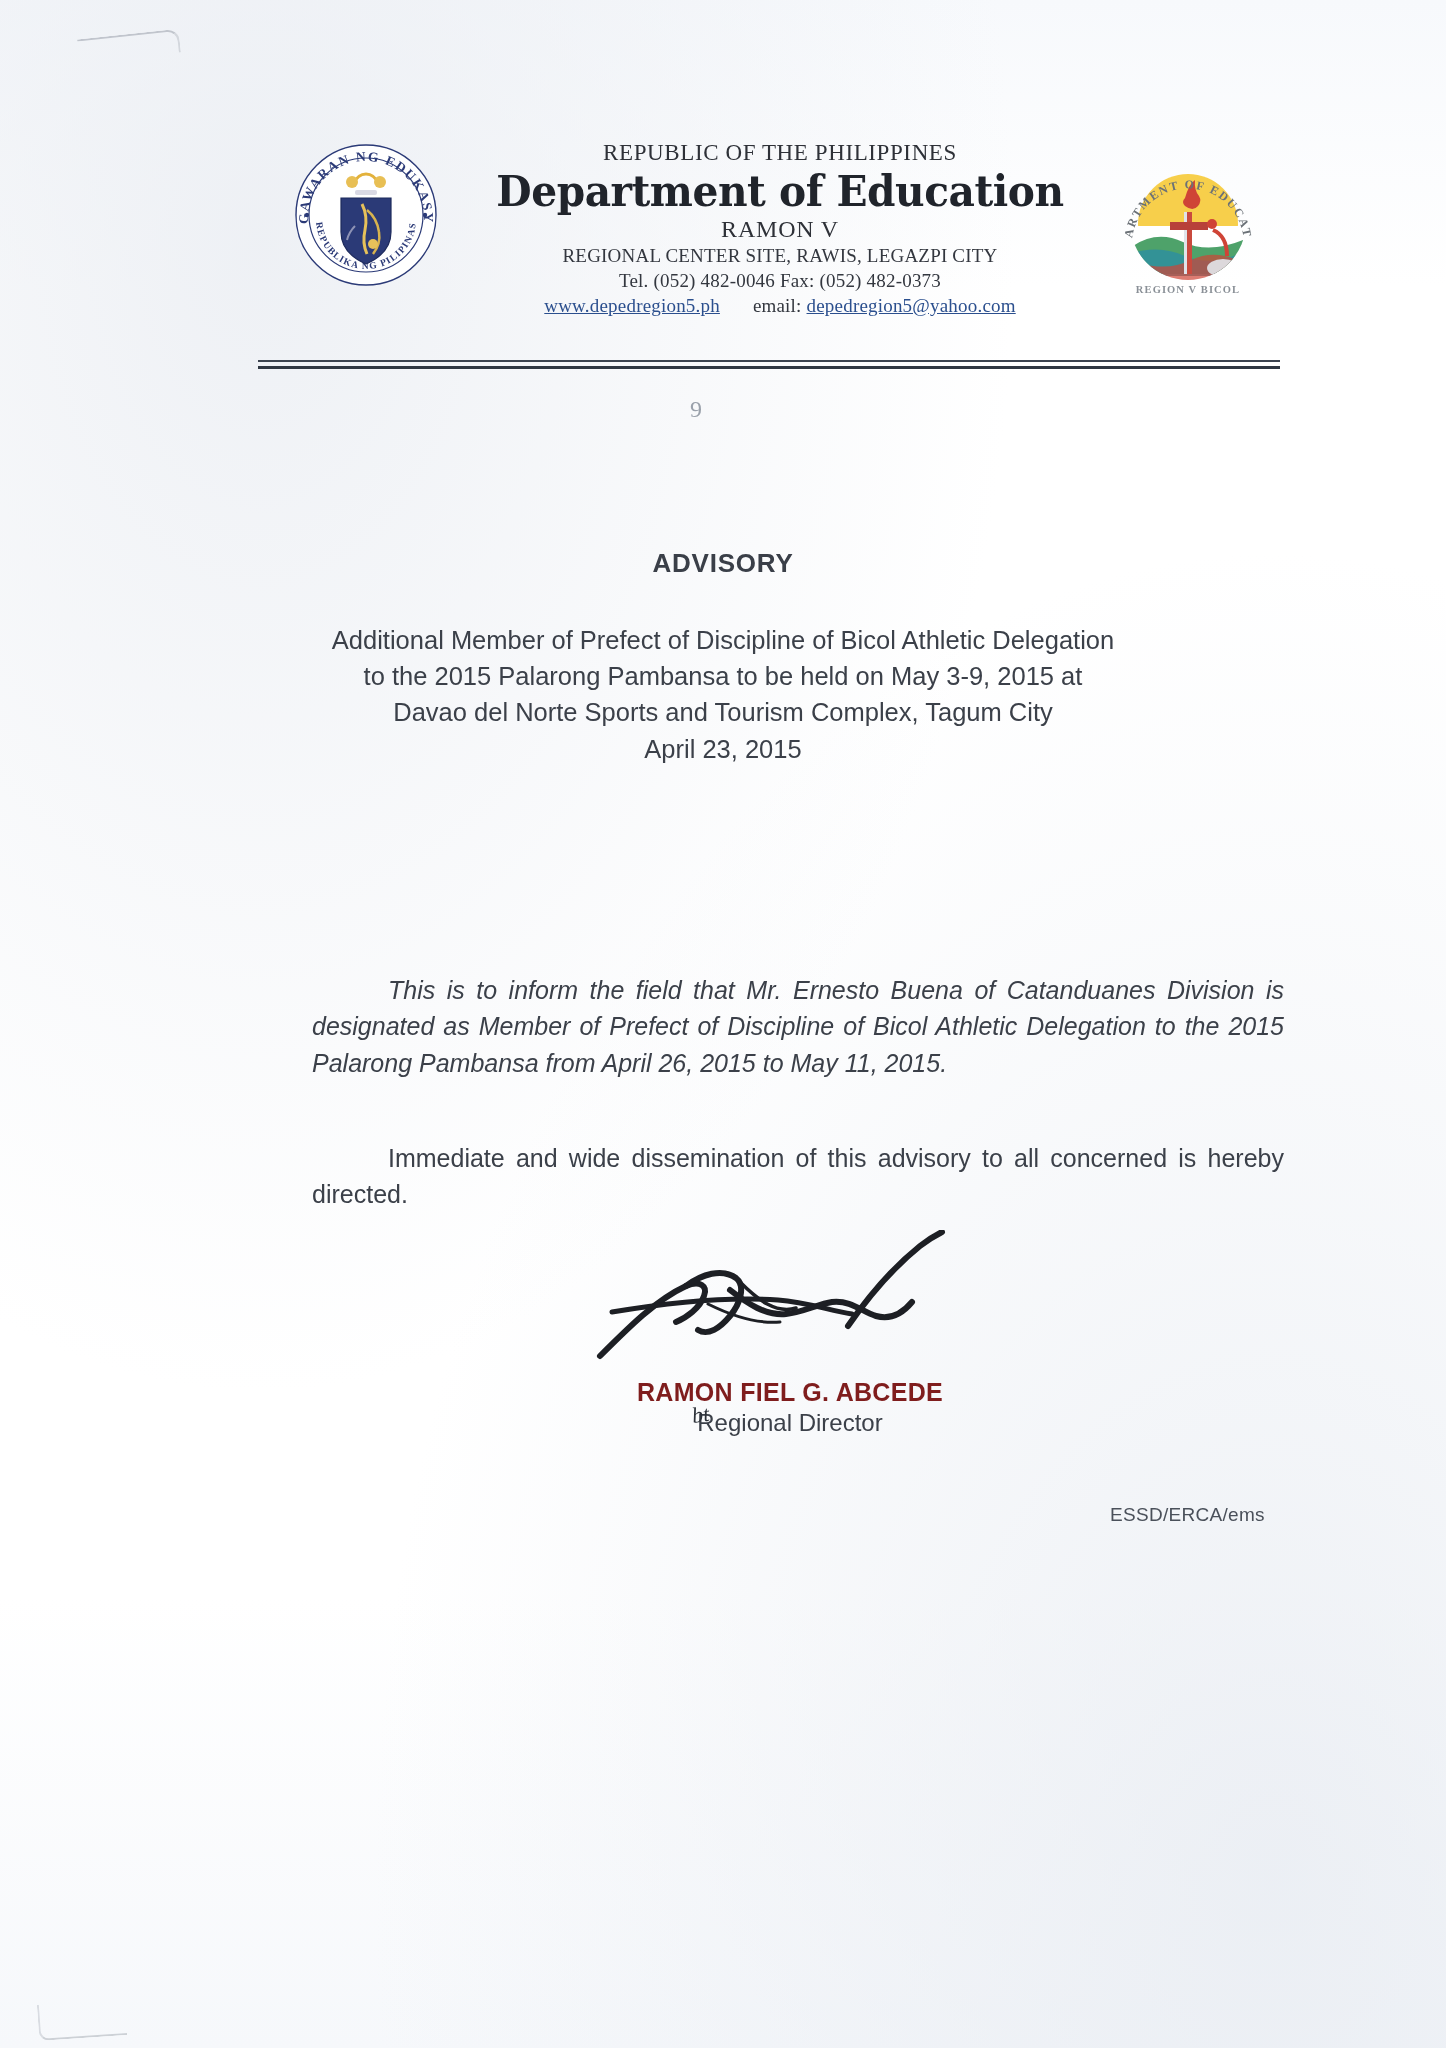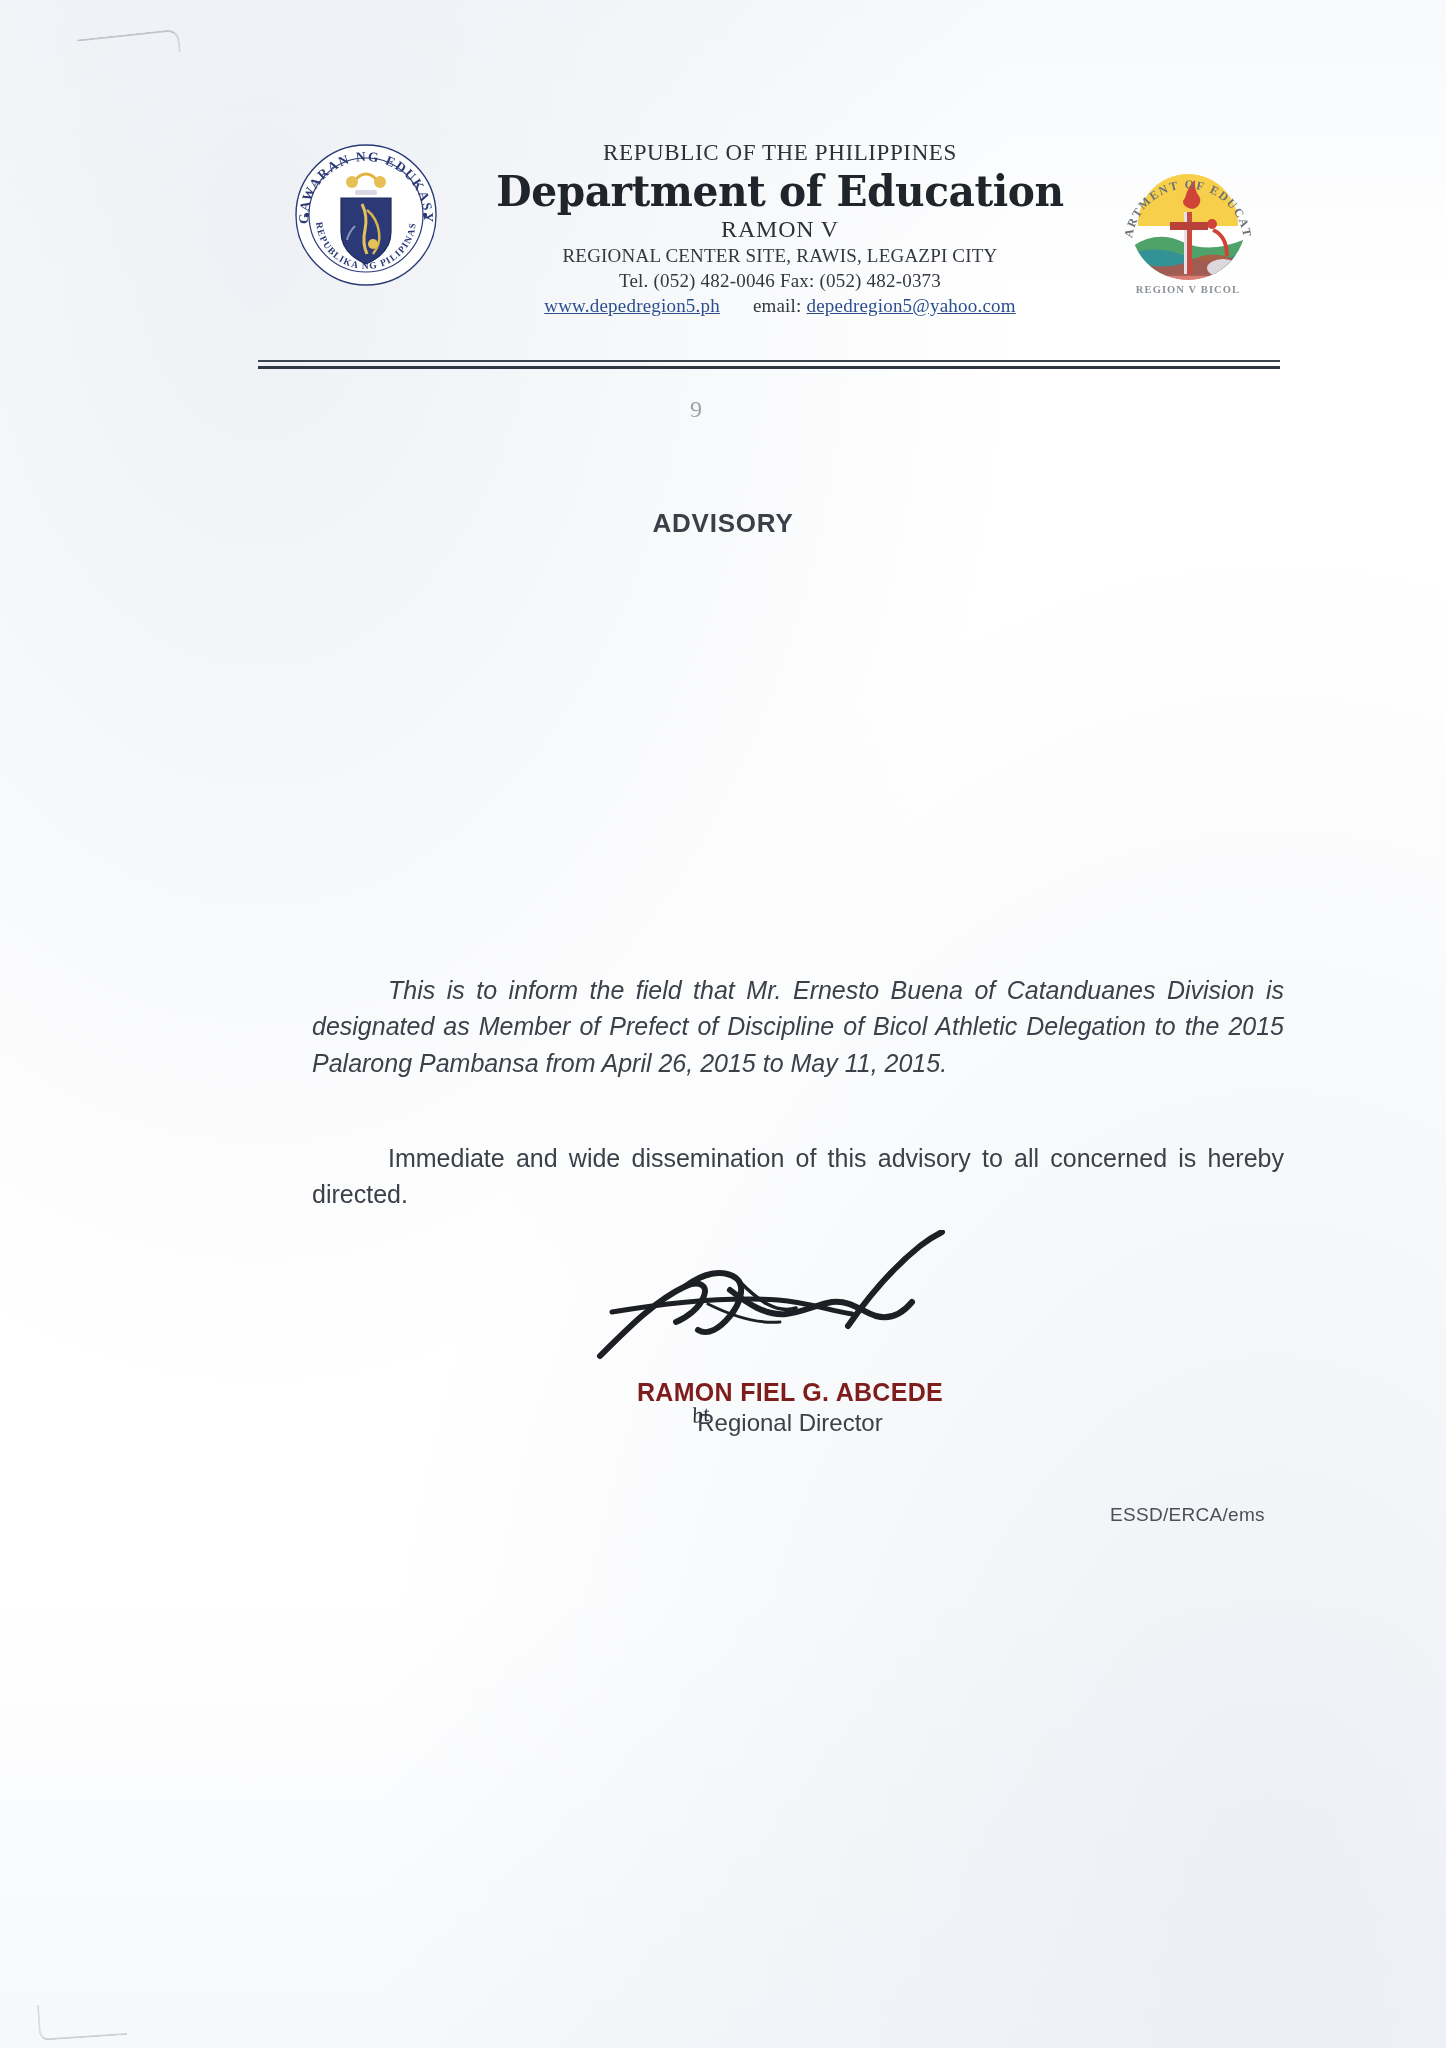--- a/index.html
+++ b/index.html
@@ -133,21 +133,21 @@
     top: 396px;
     font-family: "Liberation Serif", serif;
     font-size: 24px;
     color: #9aa1ab;
   }
 
   
   #advisory-title {
     position: absolute;
     left: 0; right: 0;
-    top: 508px;
+    top: 548px;
     text-align: center;
     font-size: 26px;
     font-weight: bold;
     letter-spacing: 0.8px;
     color: #3a3f48;
   }
   #subject-block {
     position: absolute;
     left: 250px;
     width: 946px;
@@ -316,20 +316,26 @@
 
   <div id="header-rule">
     <div class="r1"></div>
     <div class="r2"></div>
   </div>
 
   <div id="page-number-mark">9</div>
 
   <div id="advisory-title">ADVISORY</div>
 
+  <div id="subject-block">
+    <div>Additional Member of Prefect of Discipline of Bicol Athletic Delegation</div>
+    <div>to the 2015 Palarong Pambansa to be held on May 3-9, 2015 at</div>
+    <div>Davao del Norte Sports and Tourism Complex, Tagum City</div>
+    <div id="subject-date">April 23, 2015</div>
+  </div>
 
 
   <div class="body-par" id="par-1">This is to inform the field that Mr. Ernesto Buena of Catanduanes Division is designated as Member of Prefect of Discipline of Bicol Athletic Delegation to the 2015 Palarong Pambansa from April 26, 2015 to May 11, 2015.</div>
   <div class="body-par" id="par-2">Immediate and wide dissemination of this advisory to all concerned is hereby directed.</div>
 
   <div id="signature-block">
     <svg id="signature-mark" viewBox="0 0 400 140">
       <g fill="none" stroke="#1d1f24" stroke-linecap="round" stroke-linejoin="round">
         <path d="M10 126 C 40 96, 66 70, 96 56 C 110 50, 118 56, 114 66 C 110 78, 96 88, 86 92" stroke-width="6"></path>
         <path d="M22 82 C 70 74, 132 66, 188 70 C 216 72, 238 80, 262 84" stroke-width="5"></path>

